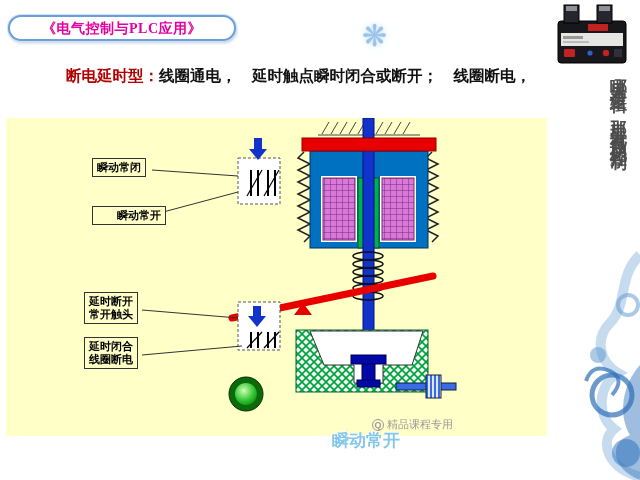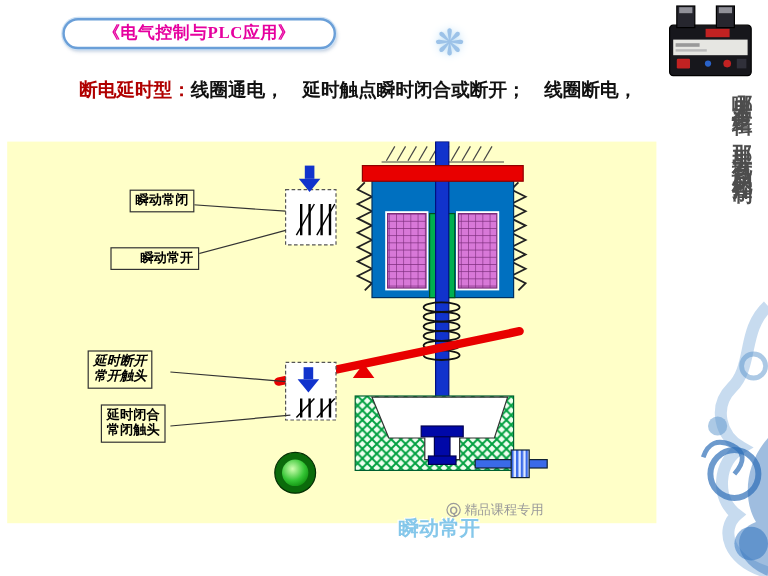--- a/index.html
+++ b/index.html
@@ -5,21 +5,21 @@
   * { margin:0; padding:0; box-sizing:border-box; }
   body { font-family:"Liberation Sans", sans-serif; background:#fff; }
   .stage { position:relative; width:640px; height:480px; background:#ffffff; overflow:hidden; }
 
   
   .badge {
     position:absolute; left:8px; top:15px; width:228px; height:26px;
     background:#fff; border:2px solid #6a9fd8; border-radius:13px;
     box-shadow:0 0 0 1px #cfe2f4, 1px 2px 3px rgba(70,110,160,.35);
     color:#E6009F; font:bold 14px/23px "Liberation Serif", serif;
-    text-align:center; letter-spacing:.5px;margin-left:44px;
+    text-align:center; letter-spacing:.5px;
   }
   .snowflake {
     position:absolute; left:362px; top:18px; font-size:30px; color:#9cc2e8;
     text-shadow:0 0 7px #bfdff5, 0 0 2px #dceefb;
   }
 
   
   .relay-photo { position:absolute; left:548px; top:3px; }
 
   
@@ -214,29 +214,29 @@
     </g>
 
     <g stroke="#333" stroke-width="1">
       <line x1="146" y1="52" x2="232" y2="58"></line>
       <line x1="146" y1="97" x2="232" y2="74"></line>
       <line x1="136" y1="192" x2="232" y2="200"></line>
       <line x1="136" y1="237" x2="236" y2="228"></line>
     </g>
   </svg>
 
-  <div class="dlabel" style="left:92px; top:158px;margin-left:16px;">瞬动常闭</div>
+  <div class="dlabel" style="left:92px; top:158px;">瞬动常闭</div>
   <div class="dlabel" style="left:92px; top:206px;padding-left:24px;">瞬动常开</div>
-  <div class="dlabel" style="left:73px; top:292px;font-style:italic;">
+  <div class="dlabel" style="left:84px; top:292px;">
     <div>延时断开</div>
     <div>常开触头</div>
   </div>
   <div class="dlabel" style="left:84px; top:337px;">
     <div>延时闭合</div>
-    <div>常闭触头</div>
+    <div>线圈断电</div>
   </div>
 
 
   <div class="wm">
     <span class="wm-logo">Q</span>
     <span>精品课程专用</span>
   </div>
 
   <div class="site-wm">瞬动常开</div>
 

